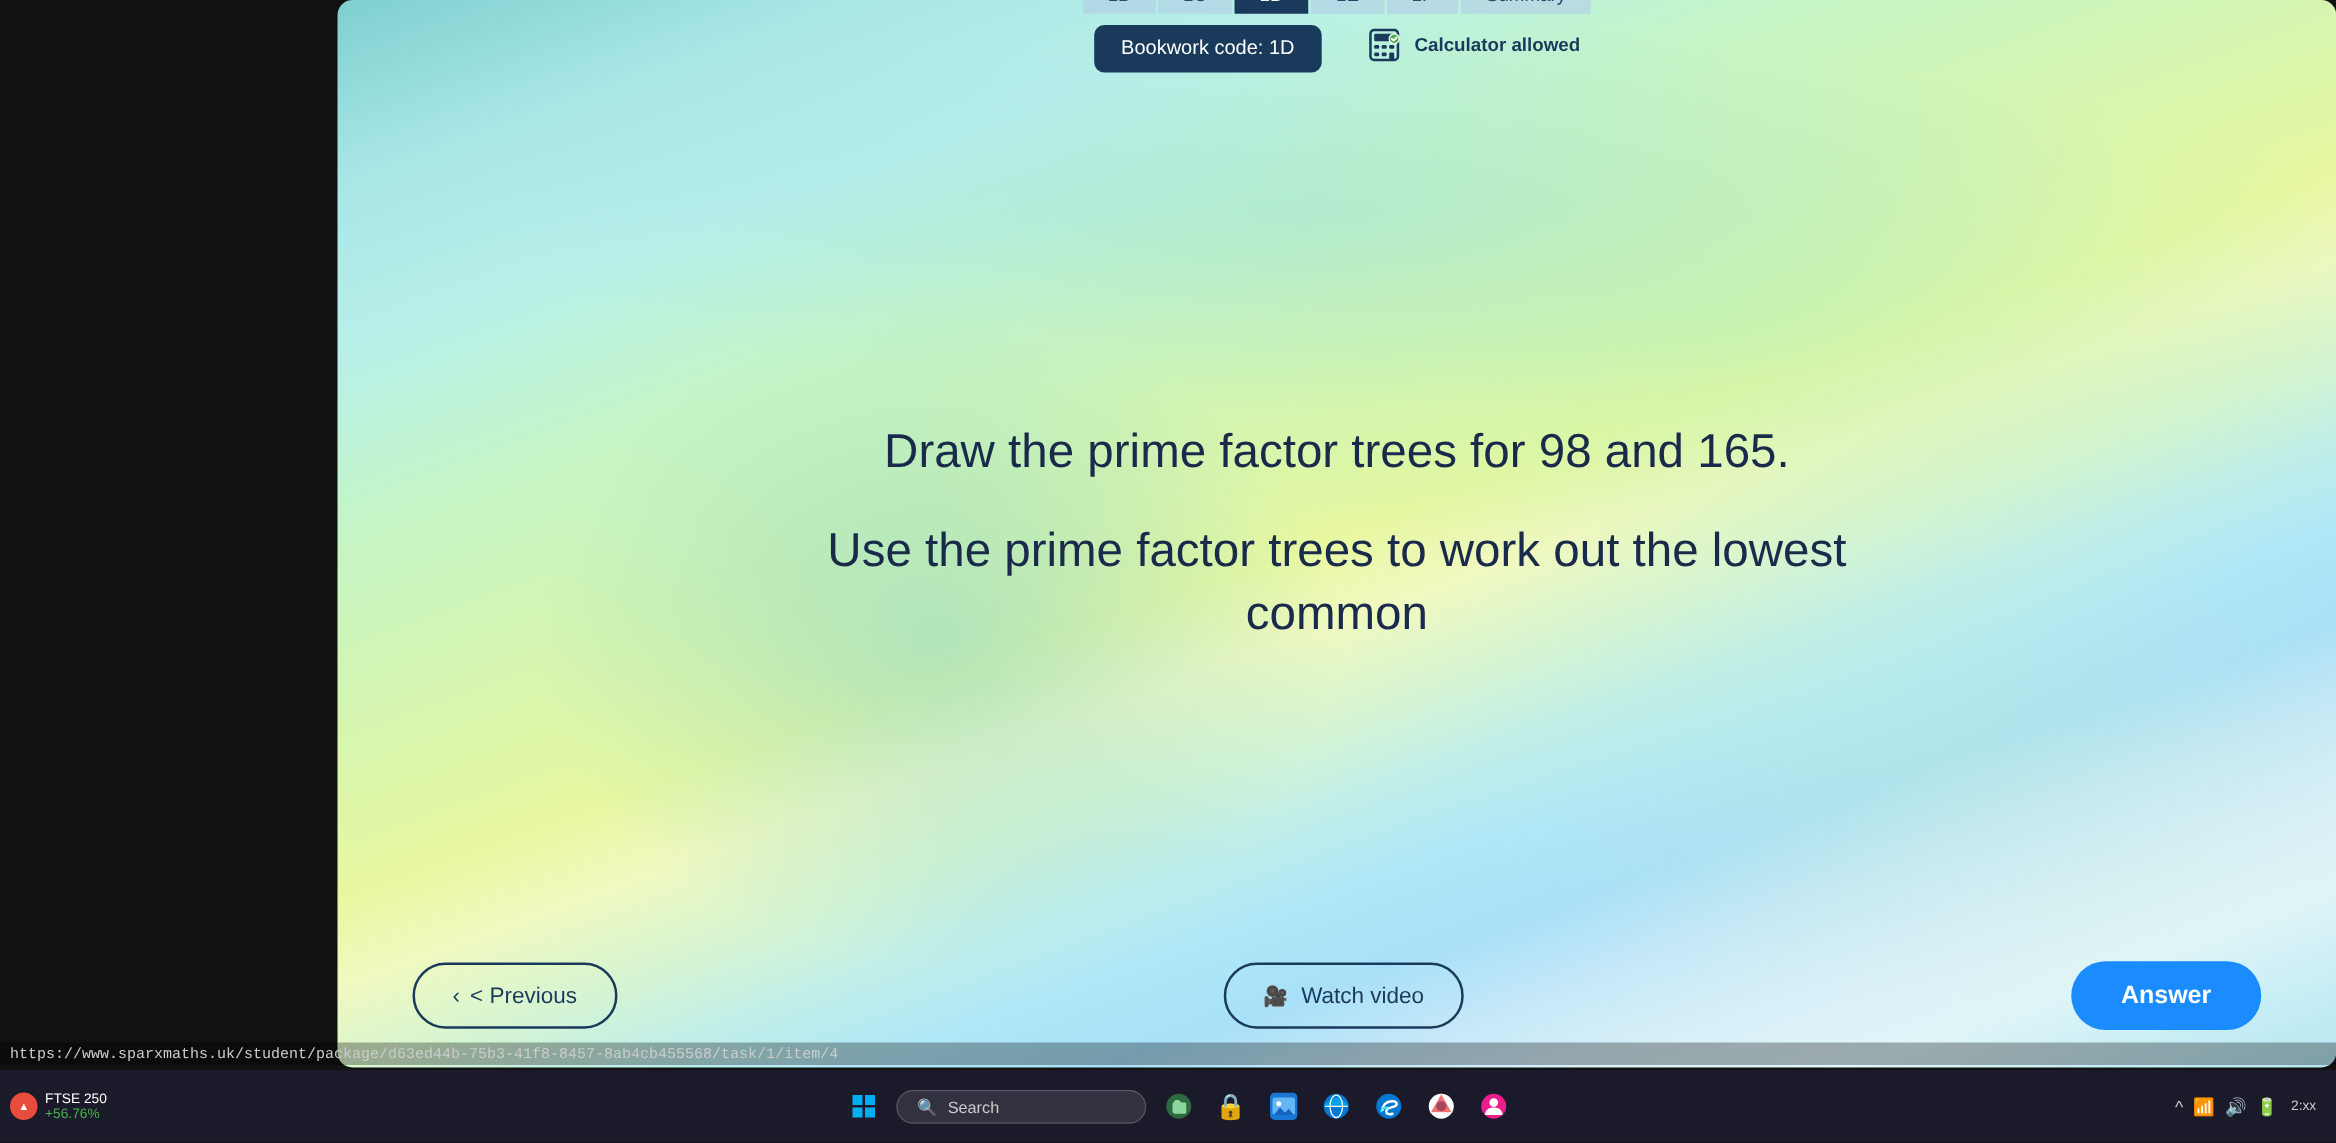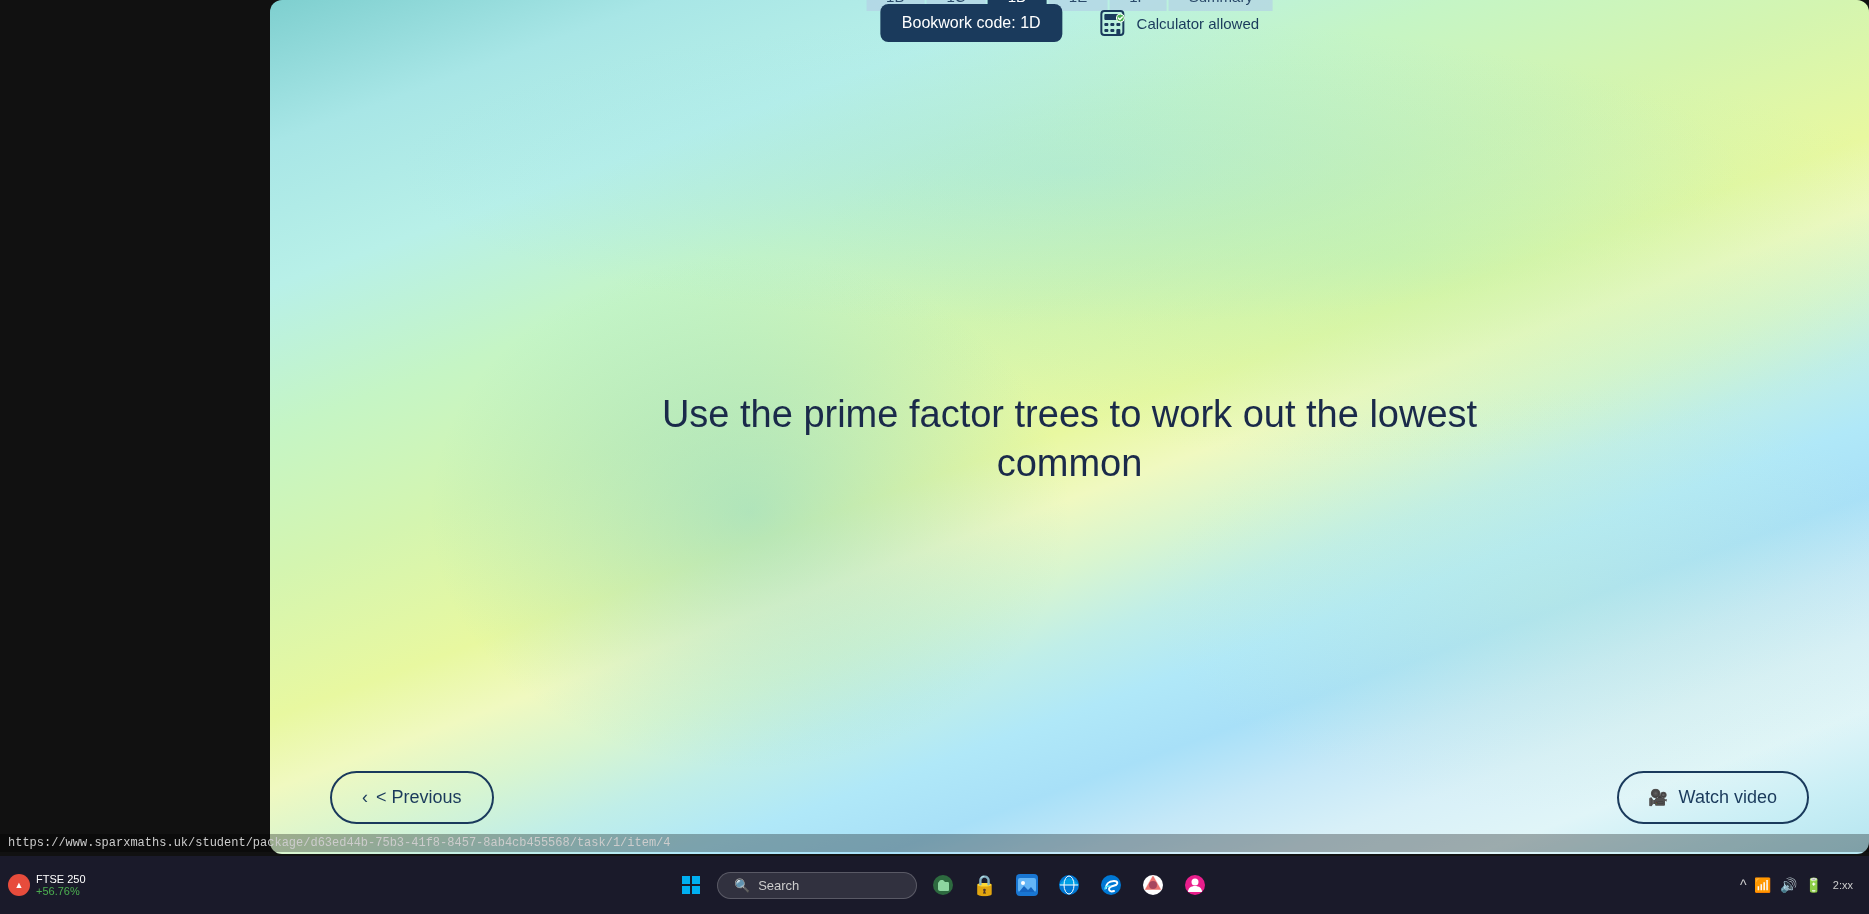--- a/index.html
+++ b/index.html
@@ -83,25 +83,25 @@
     }
 
     .nav-tab.active {
       background: #1a3a5c;
       color: #fff;
     }
 
     
     .top-bar {
       position: absolute;
-      top: 4px;
+      top: 20px;
       left: 50%;
       transform: translateX(-50%);
       display: flex;
-      align-items: center;
+      align-items: flex-start;
       gap: 34px;
       z-index: 10;
     }
 
     .bookwork-code-btn {
       background: #1a3a5c;
       color: white;
       border: none;
       padding: 10px 22px;
       border-radius: 8px;
@@ -109,21 +109,21 @@
       font-weight: 500;
       cursor: pointer;
     }
 
     .calculator-badge {
       display: flex;
       align-items: center;
       gap: 8px;
       color: #1a3a5c;
       font-size: 15px;
-      font-weight: 400;
+      font-weight: 700;
     }
 
     .calc-icon {
       width: 32px;
       height: 32px;
       display: flex;
       align-items: center;
       justify-content: center;
     }
 
@@ -367,34 +367,36 @@
           <rect x="18" y="20" width="4" height="6" rx="1" fill="#1a3a5c"></rect>
           <circle cx="22" cy="9" r="4" fill="#4caf50" stroke="#fff" stroke-width="1"></circle>
           <path d="M20 9 l1.5 1.5 l2.5-2.5" stroke="white" stroke-width="1.5" fill="none" stroke-linecap="round" stroke-linejoin="round"></path>
         </svg>
       </div>
       <span>Calculator allowed</span>
     </div>
   </div>
 
   <div class="question-area">
+    <div class="question-line1">Draw the prime factor trees for 98 and 165.</div>
     <div class="question-line2">
       <span>Use the prime factor trees to work out the lowest common</span><br>
     </div>
   </div>
 
   <div class="bottom-bar">
     <button class="prev-btn">
       <span>‹</span>
       <span>&lt; Previous</span>
     </button>
     <button class="watch-video-btn">
       <span style="font-size:16px;">🎥</span>
       <span>Watch video</span>
     </button>
+    <button class="answer-btn">Answer</button>
   </div>
 </div>
 
 <div class="url-bar">https://www.sparxmaths.uk/student/package/d63ed44b-75b3-41f8-8457-8ab4cb455568/task/1/item/4</div>
 
 <div class="taskbar">
 
   <div class="taskbar-left">
     <div class="ftse-widget">
       <div class="ftse-icon">▲</div>

